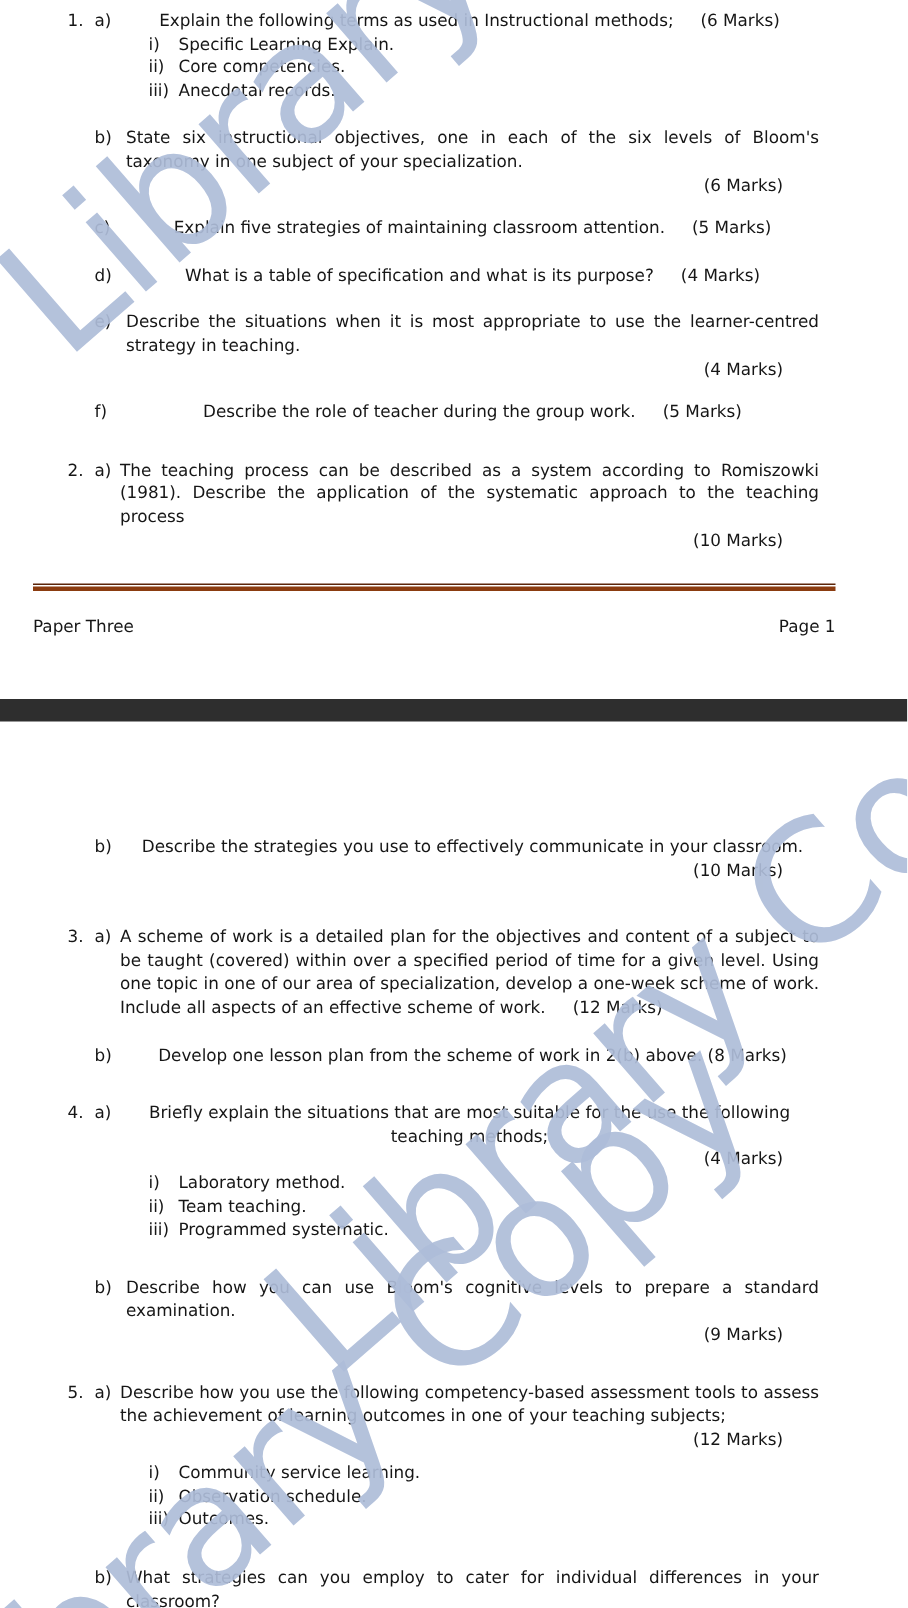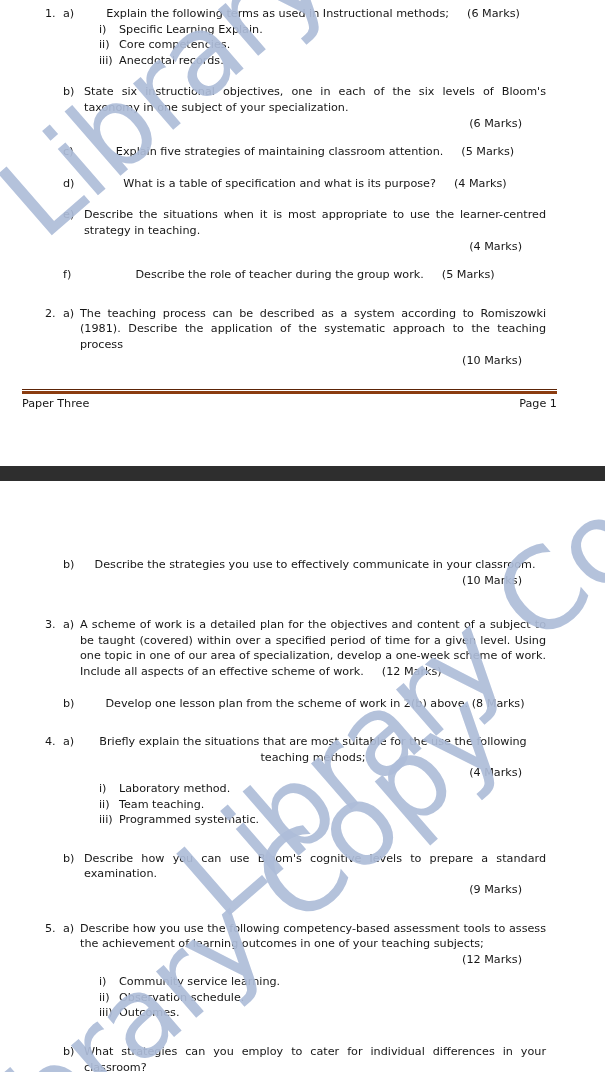--- a/index.html
+++ b/index.html
@@ -167,21 +167,21 @@
     width: 100%;
     margin-top: 1px;
   }
   .footer-row {
     display: flex;
     justify-content: space-between;
     align-items: baseline;
     font-size: 11.2px;
     line-height: 15px;
     color: #161616;
-    padding-top: 2px;
+    padding-top: 16px;
   }
   .footer-left { text-align: left; }
   .footer-right { text-align: center; }
 </style>
 </head>
 <body>
 
 <div class="scan">
 
   <div class="sheet sheet-1">

